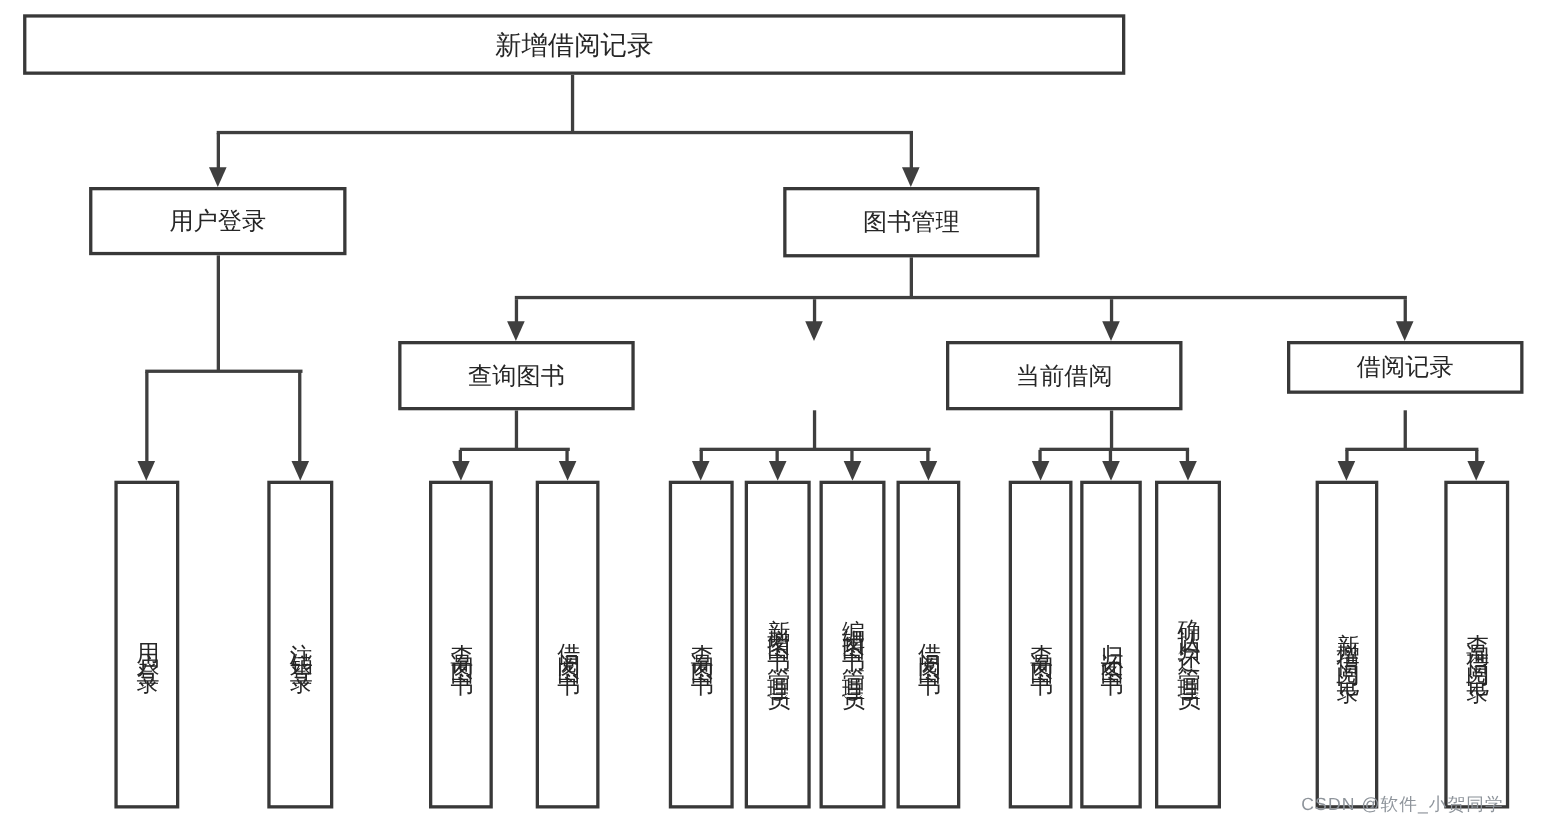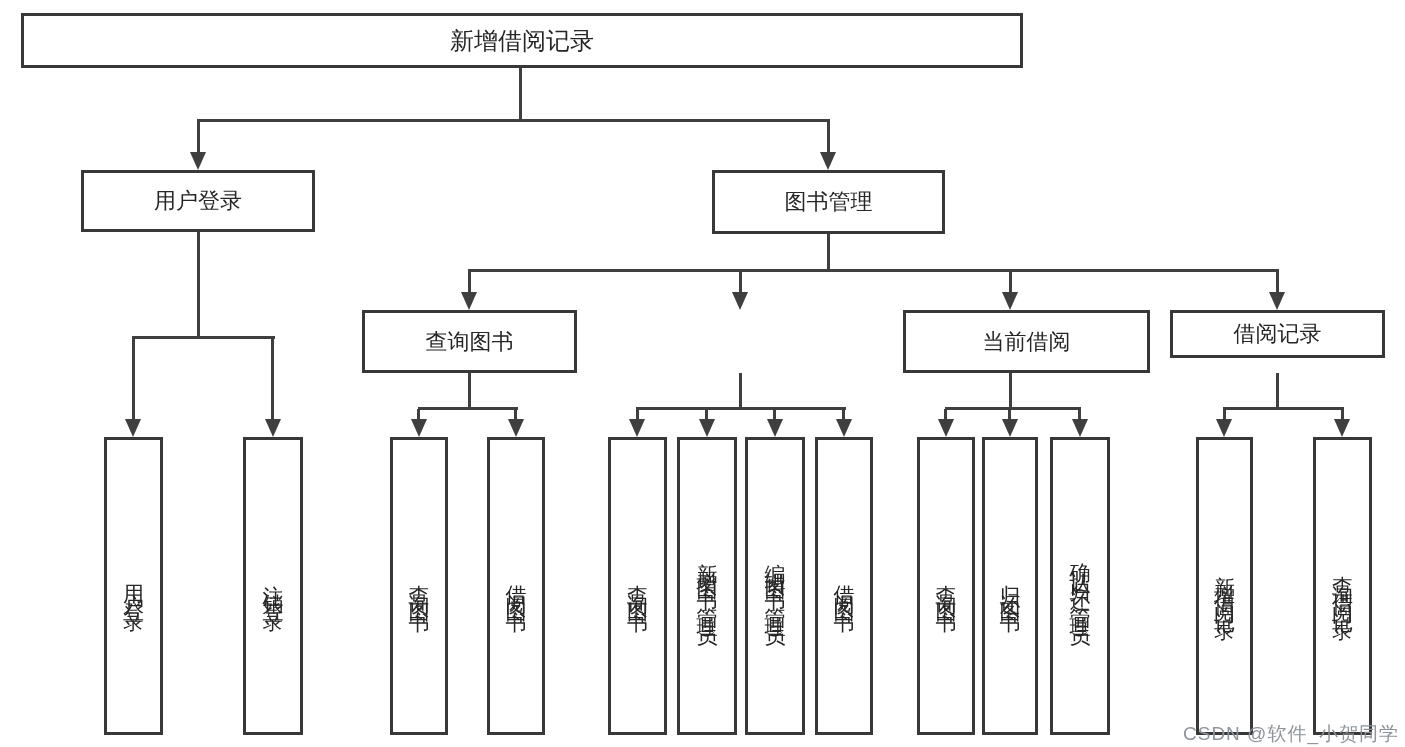--- a/index.html
+++ b/index.html
@@ -42,21 +42,21 @@
   .tri{
     position:absolute;width:0;height:0;
     border-left:8px solid transparent;
     border-right:8px solid transparent;
     border-top:18px solid var(--line,#3f3f3f);
     z-index:1;
   }
   .watermark{
     position:absolute;
     left:1183px;top:721px;
-    font-size:19px;
+    font-size:16px;
     color:var(--watermark,#8e949b);
     z-index:5;
     white-space:nowrap;
     letter-spacing:1px;
   }
 </style>
 </head>
 <body>
 
 <div id="canvas">
@@ -68,21 +68,21 @@
   <div class="hbox" style="left:81px;top:170px;width:234px;height:62px">
     <span>用户登录</span>
   </div>
   <div class="hbox" style="left:712px;top:170px;width:233px;height:64px">
     <span>图书管理</span>
   </div>
 
   <div class="hbox" style="left:362px;top:310px;width:215px;height:63px">
     <span>查询图书</span>
   </div>
-  <div class="hbox" style="left:903px;top:310px;width:247px;height:63px">
+  <div class="hbox" style="left:860px;top:310px;width:215px;height:63px">
     <span>当前借阅</span>
   </div>
   <div class="hbox" style="left:1170px;top:310px;width:215px;height:48px">
     <span>借阅记录</span>
   </div>
 
   <div class="vbox" style="left:104px;top:437px;width:59px;height:298px">
     <span class="vtext">用户登录</span>
   </div>
   <div class="vbox" style="left:243px;top:437px;width:60px;height:298px">

